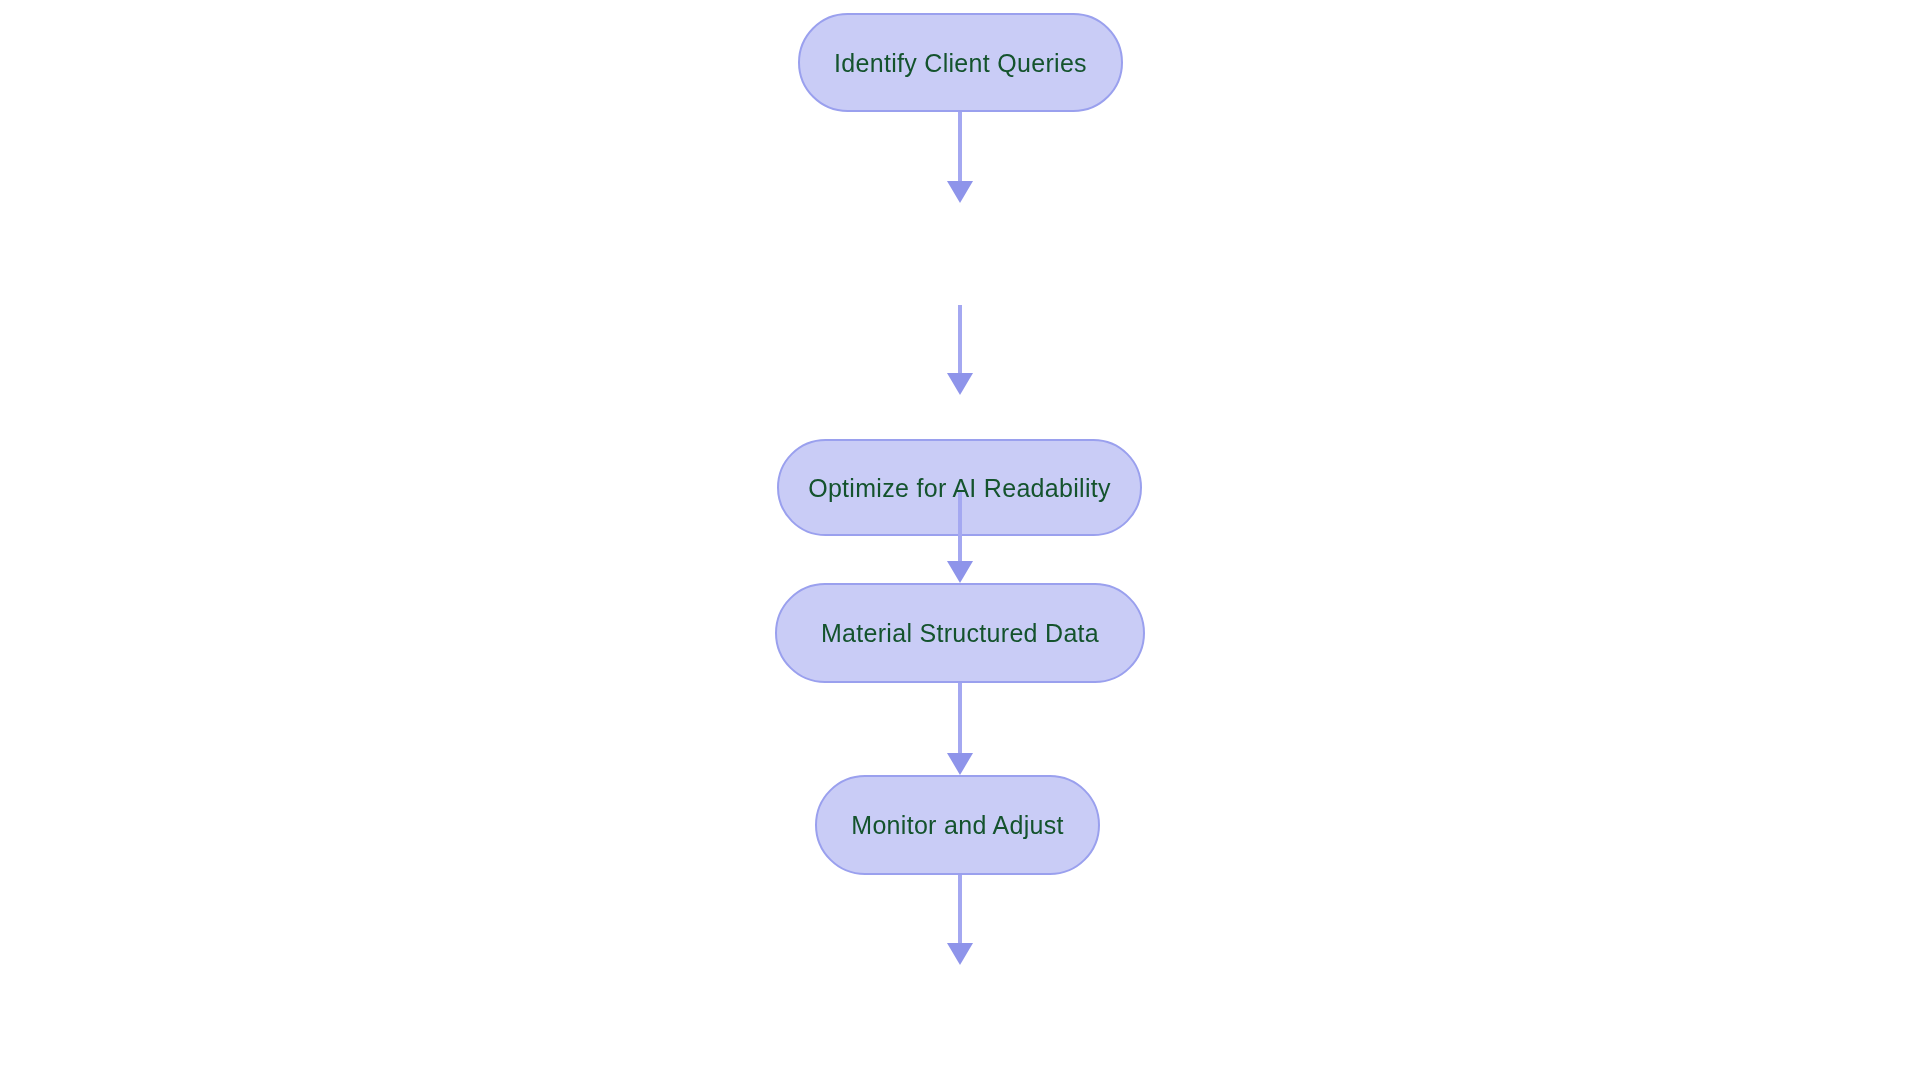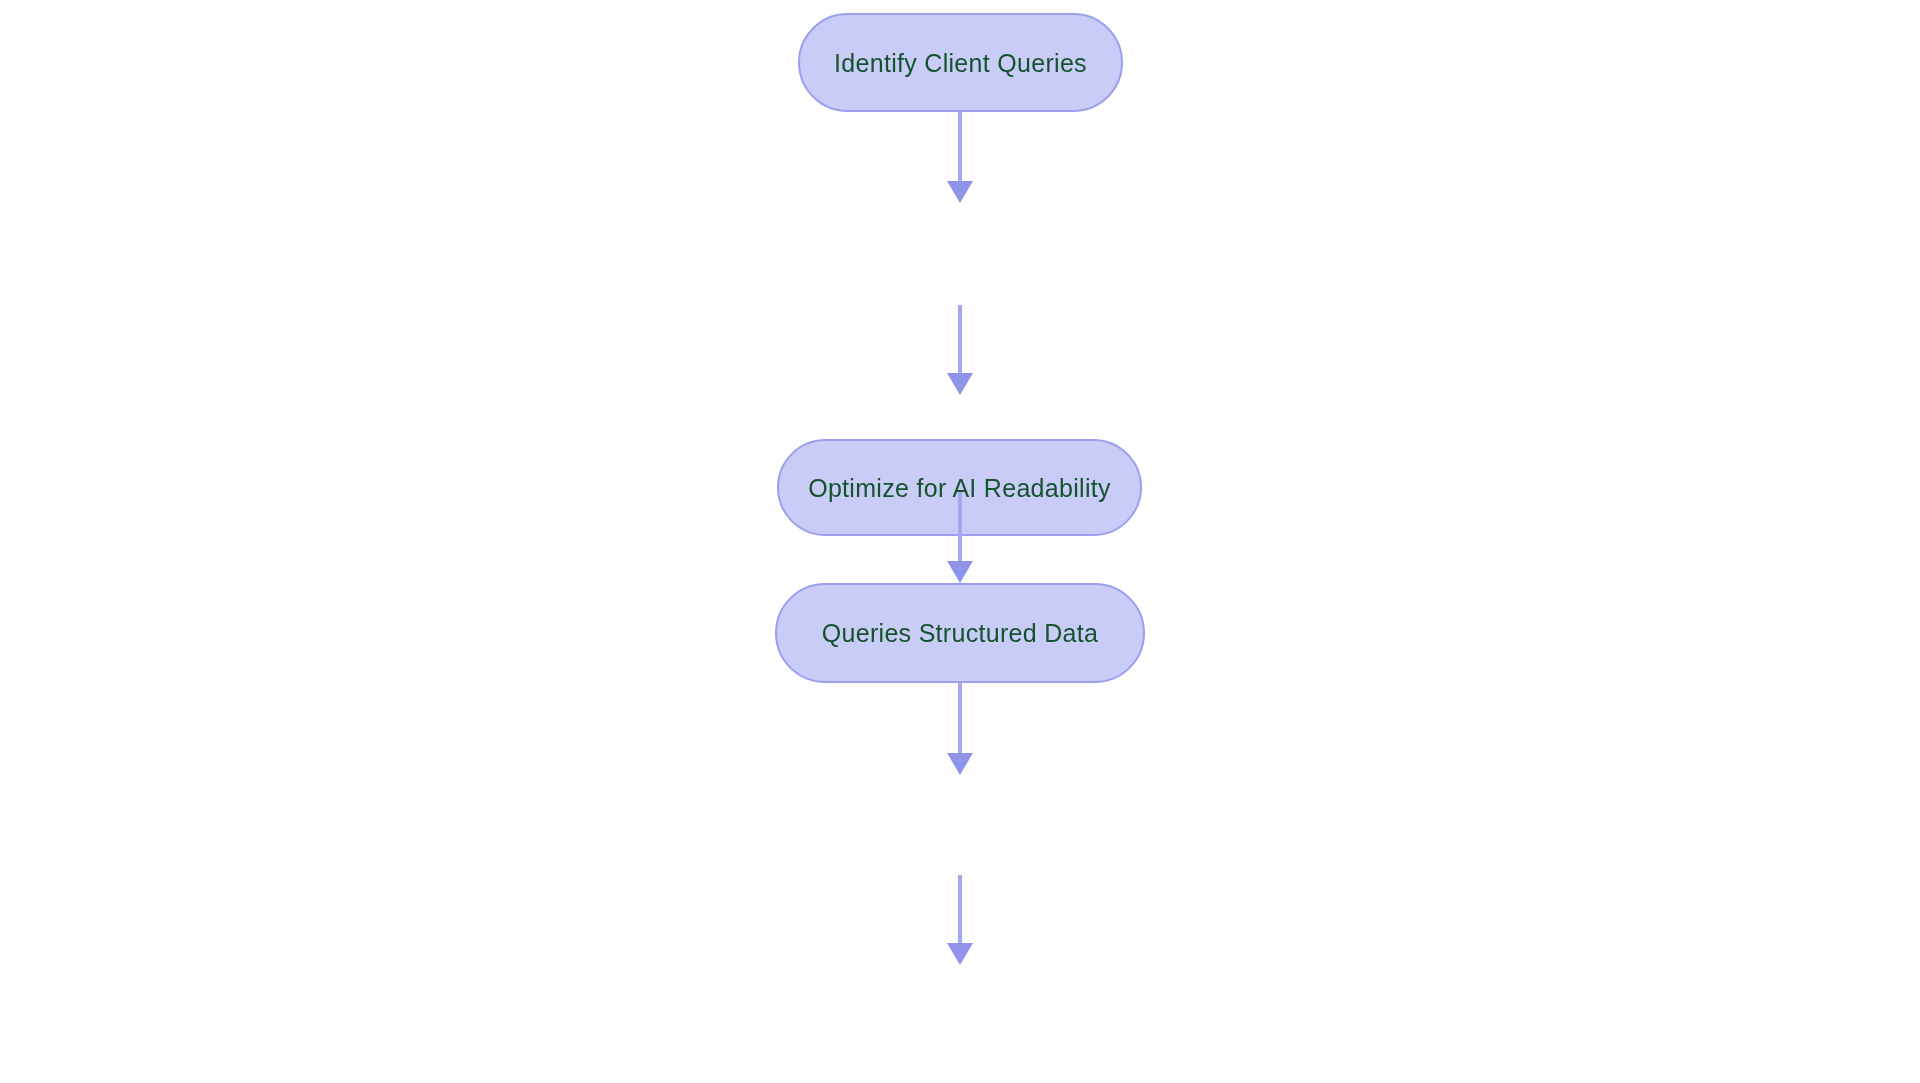--- a/index.html
+++ b/index.html
@@ -83,28 +83,31 @@
   <div class="node n3">
     <span>Optimize for AI Readability</span>
   </div>
 
   <div class="connector">
     <div class="arrow-line l3"></div>
     <div class="arrow-head h3"></div>
   </div>
 
   <div class="node n4">
-    <span>Queries Structured Data</span>
+    <span>Material Structured Data</span>
   </div>
 
   <div class="connector">
     <div class="arrow-line l4"></div>
     <div class="arrow-head h4"></div>
   </div>
 
+  <div class="node n5">
+    <span>Monitor and Adjust</span>
+  </div>
 
   <div class="connector">
     <div class="arrow-line l5"></div>
     <div class="arrow-head h5"></div>
   </div>
 
 
 </div>
 
 </body></html>

